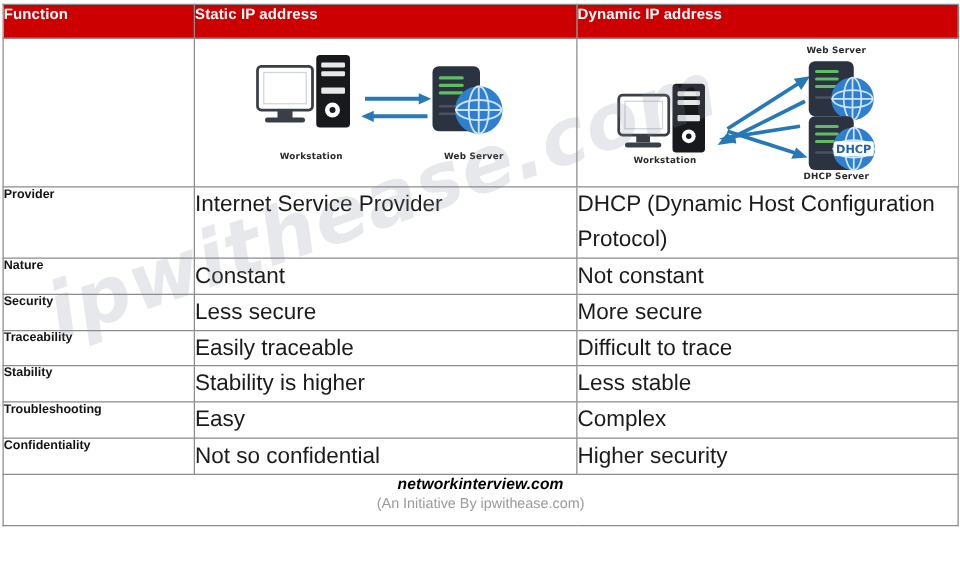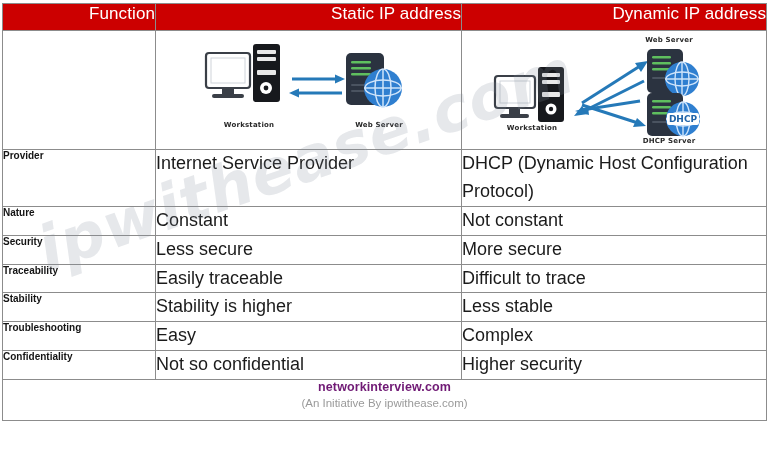--- a/index.html
+++ b/index.html
@@ -55,23 +55,23 @@
   table.cmp td, table.cmp th {
     border: 1px solid #8c8c8c;
     vertical-align: top;
     padding: 0;
   }
 
   
   thead th {
     background: #CC0000;
     color: #ffffff;
-    font-size: 17px;
-    font-weight: 400;
-    text-align: right;
+    font-size: 12px;
+    font-weight: 700;
+    text-align: left;
     height: 26px;
     padding: 2px 4px 4px 4px;
     border: 1px solid #a00000;
     letter-spacing: 0.1px;
   }
 
   
   td.diagram-cell {
     height: 118px;
     padding: 0;
@@ -103,24 +103,25 @@
   
   td.footer-cell {
     background: #ffffff;
     text-align: center;
     padding: 9px 0 9px 0;
     height: 40px;
     border: 1px solid #8c8c8c;
   }
   .footer-main {
     display: block;
-    color: #701a75;
+    color: #000000;
     font-weight: 700;
     font-size: 12.5px;
     letter-spacing: 0.1px;
+    font-style: italic;
   }
   .footer-sub {
     display: block;
     color: #9a9a9a;
     font-size: 11.5px;
     margin-top: 3px;
   }
 
   
   .diag {

